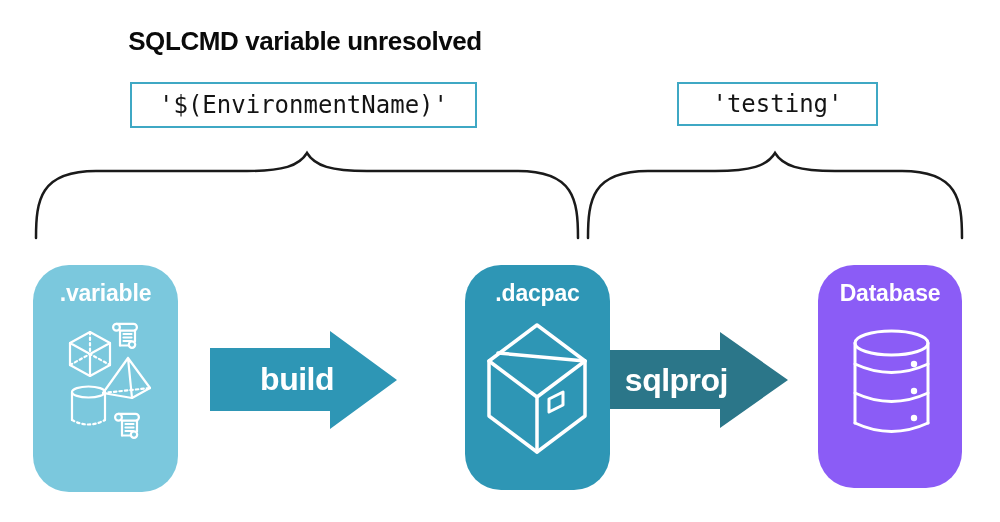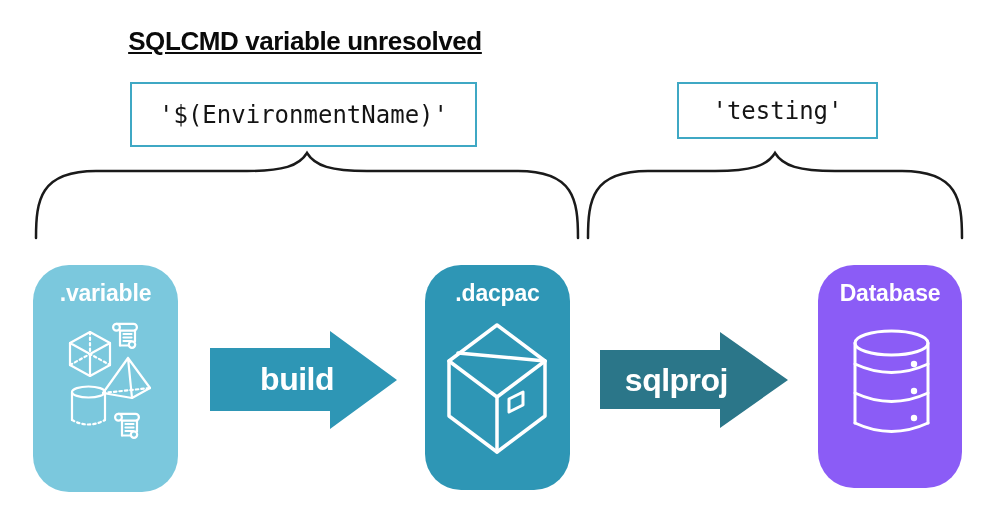--- a/index.html
+++ b/index.html
@@ -2,32 +2,32 @@
 <html><head>
 <meta charset="utf-8">
 <style>
   html,body { margin:0; padding:0; background:#ffffff; }
   .stage {
     position:relative; width:1000px; height:522px; background:#ffffff;
     font-family:"Liberation Sans", sans-serif; overflow:hidden;
   }
   .heading {
     position:absolute; font-weight:bold; font-size:26px; color:#0a0a0a;
-    text-align:center; letter-spacing:-0.4px; white-space:nowrap;text-decoration:underline;
+    text-align:center; letter-spacing:-0.4px; white-space:nowrap;
   }
   .h-left  { left:98px;  top:26px; width:414px; }
   .h-right { left:598px; top:26px; width:354px; }
   .codebox {
     position:absolute; background:#ffffff; border:2.5px solid #3FA8C4;
     display:flex; align-items:center; justify-content:center;
     font-family:"DejaVu Sans Mono", monospace; font-size:24px; color:#141414;
     box-sizing:border-box; white-space:nowrap;
   }
-  .cb-left  { left:130px; top:82px; width:347px; height:65px; }
-  .cb-right { left:677px; top:82px; width:201px; height:57px; }
+  .cb-left  { left:130px; top:82px; width:347px; height:46px; }
+  .cb-right { left:677px; top:82px; width:201px; height:44px; }
   svg.overlay { position:absolute; left:0; top:0; }
   .node { position:absolute; border-radius:36px; }
   .n-sqlproj  { left:33px;  top:265px; width:145px; height:227px; }
   .n-dacpac   { left:425px; top:265px; width:145px; height:225px; }
   .n-database { left:818px; top:265px; width:144px; height:223px; }
   .node-label {
     position:absolute; top:15px; left:0; right:0; text-align:center;
     color:#ffffff; font-weight:bold; font-size:23px; letter-spacing:-0.2px;
   }
   .node-icon { position:absolute; left:0; top:0; display:block; }
@@ -105,21 +105,21 @@
         <circle cx="6.5" cy="7.2" r="3.4"></circle>
         <path d="M 6.5 3.8 H 23.5 a 3.4 3.4 0 0 1 0 6.8 H 10"></path>
         <path d="M 10 10.6 V 25.5 M 25 10.6 V 21.5"></path>
         <circle cx="22" cy="24.6" r="3.2"></circle>
         <path d="M 10 25.5 H 18.5"></path>
         <path d="M 13.5 14 H 21.5 M 13.5 17.5 H 21.5 M 13.5 21 H 21"></path>
       </g>
     </svg>
   </div>
 
-  <div class="node n-dacpac" style="background-color: rgb(46, 150, 181);">
+  <div class="node n-dacpac" style="background-color: rgb(46, 150, 181); margin-left: 40px;">
     <div class="node-label">.dacpac</div>
     <svg class="node-icon" width="145" height="225" viewBox="0 0 145 225" fill="none" stroke="#ffffff" stroke-width="3.5" stroke-linecap="round" stroke-linejoin="round">
       <path d="M 24 96 L 72 60 L 120 96 L 120 151 L 72 187 L 24 151 Z"></path>
       <path d="M 24 96 L 72 132 L 120 96 M 72 132 L 72 187"></path>
       <path d="M 33 88 L 120 96"></path>
       <polygon stroke-width="3" points="84,134 98,127 98,140 84,147"></polygon>
     </svg>
   </div>
 
   <div class="node n-database" style="background-color: #8b5cf6;">

